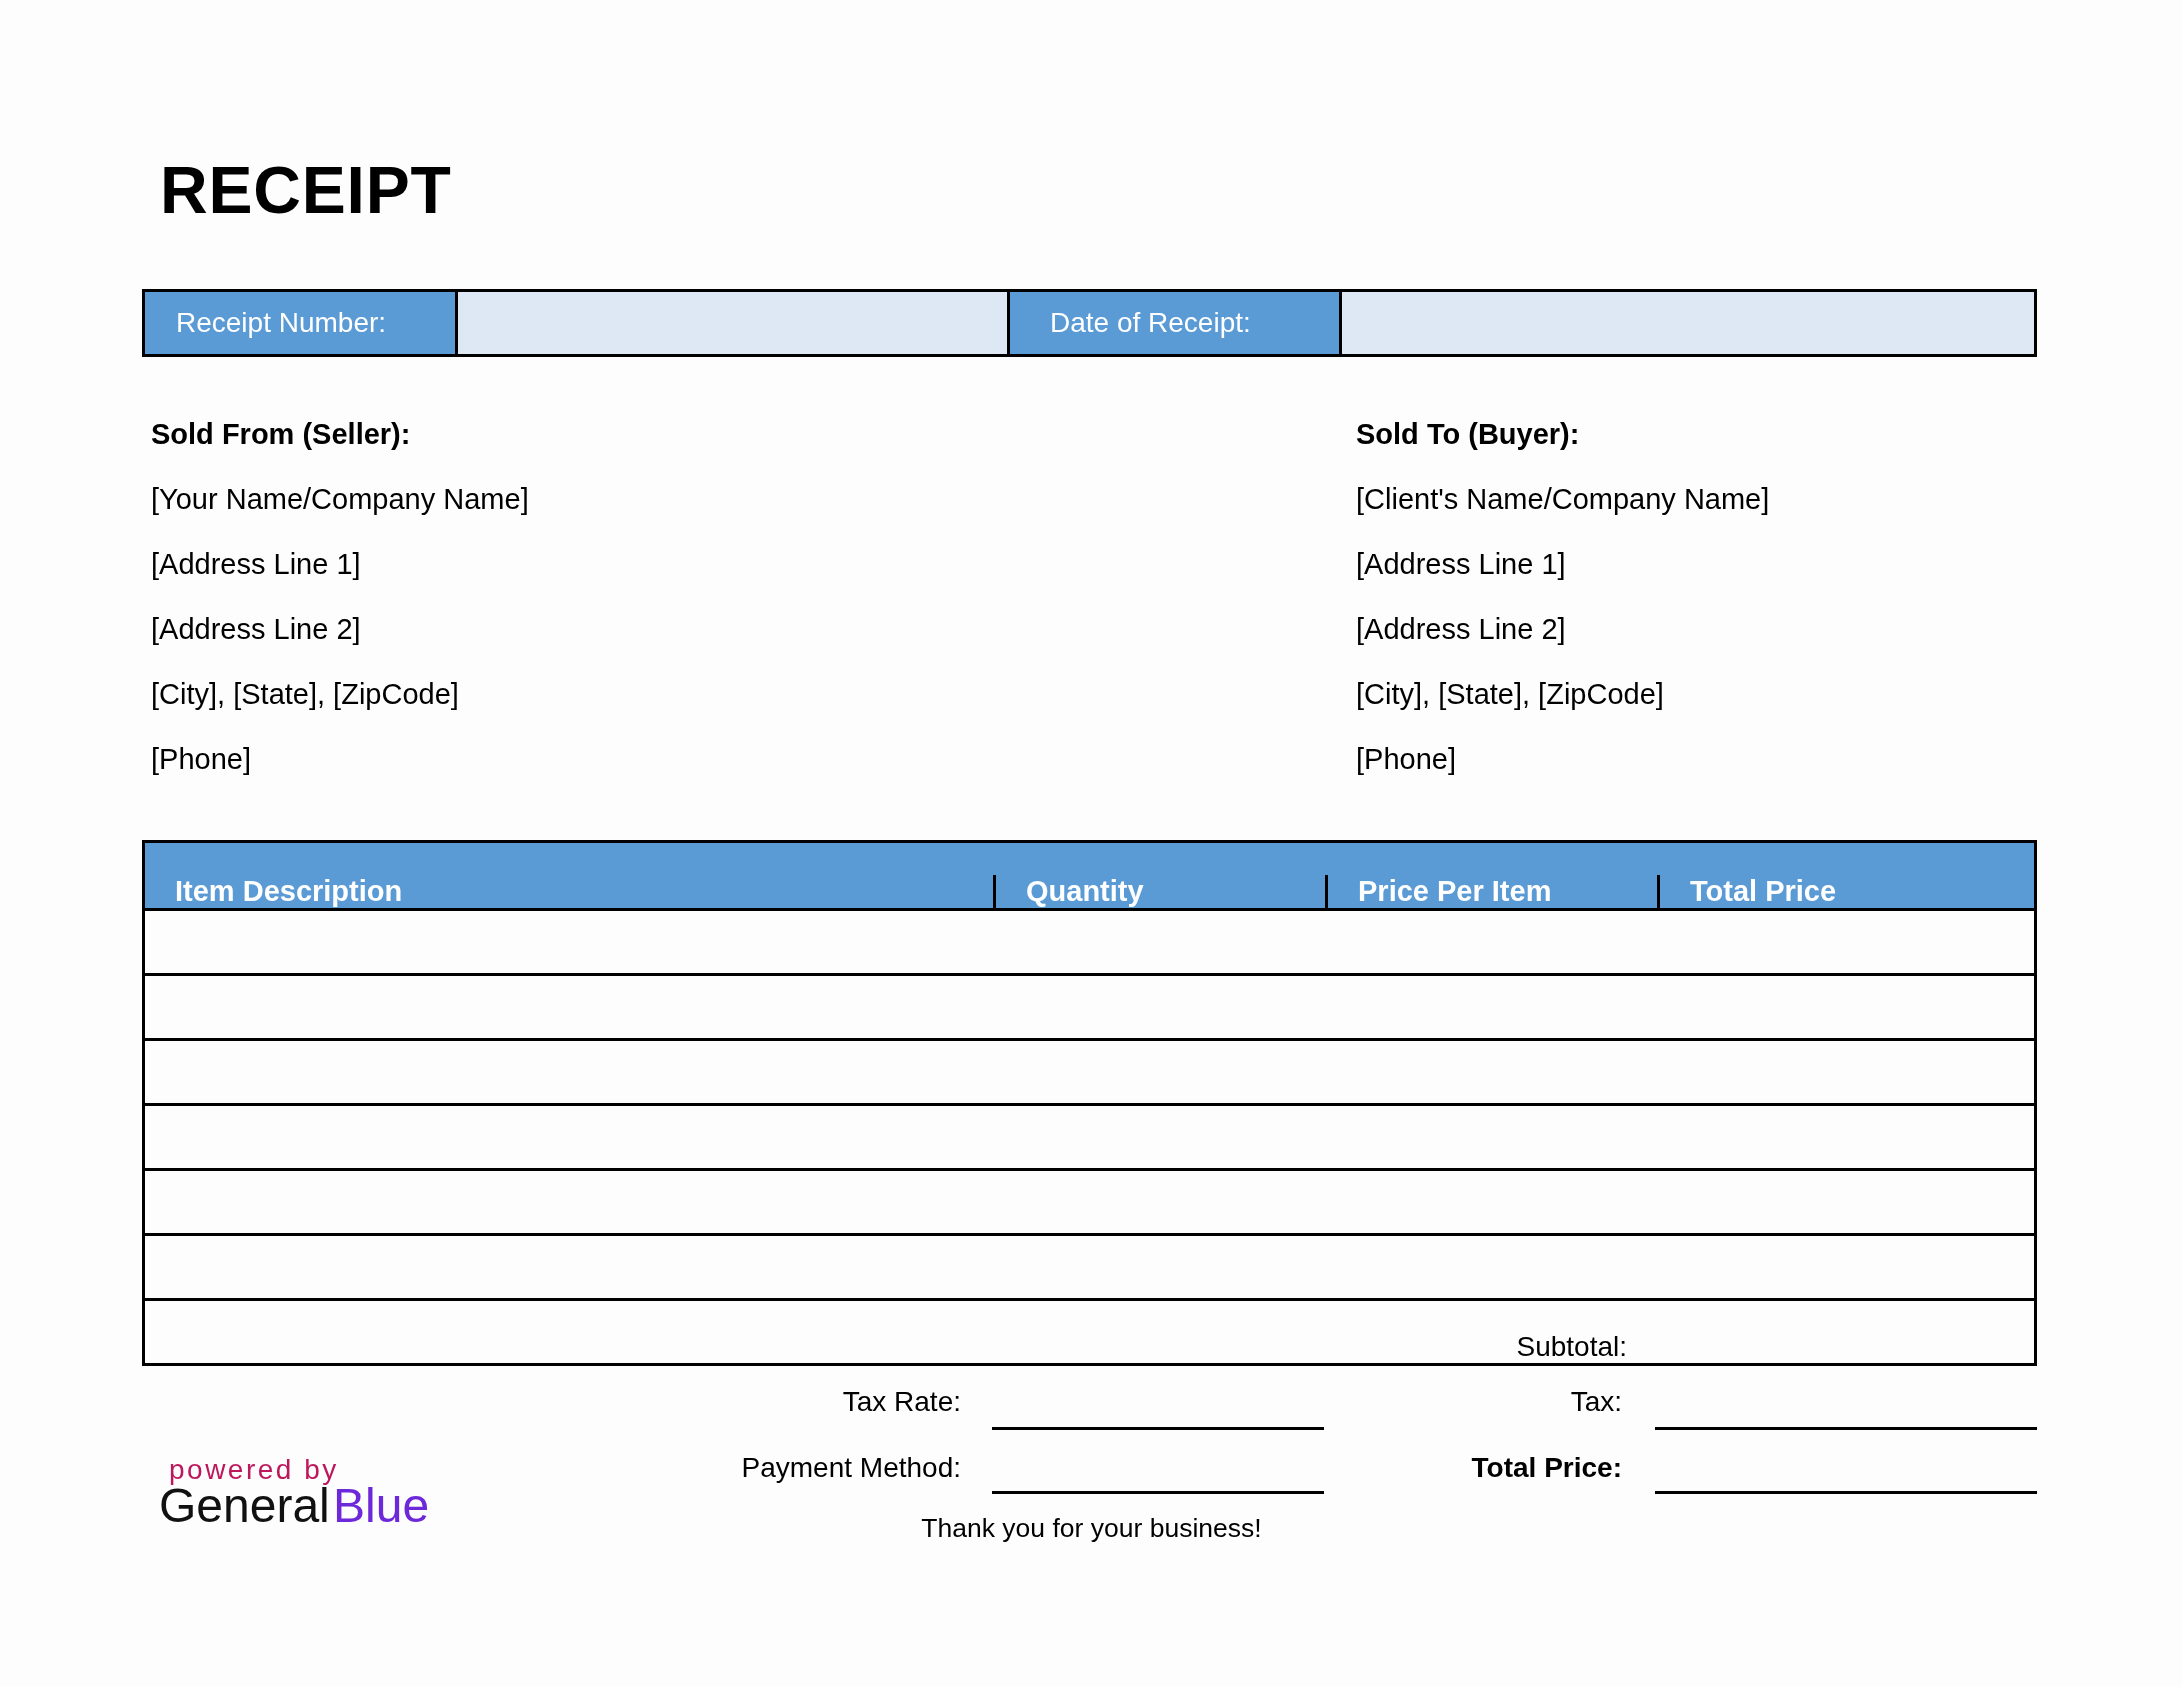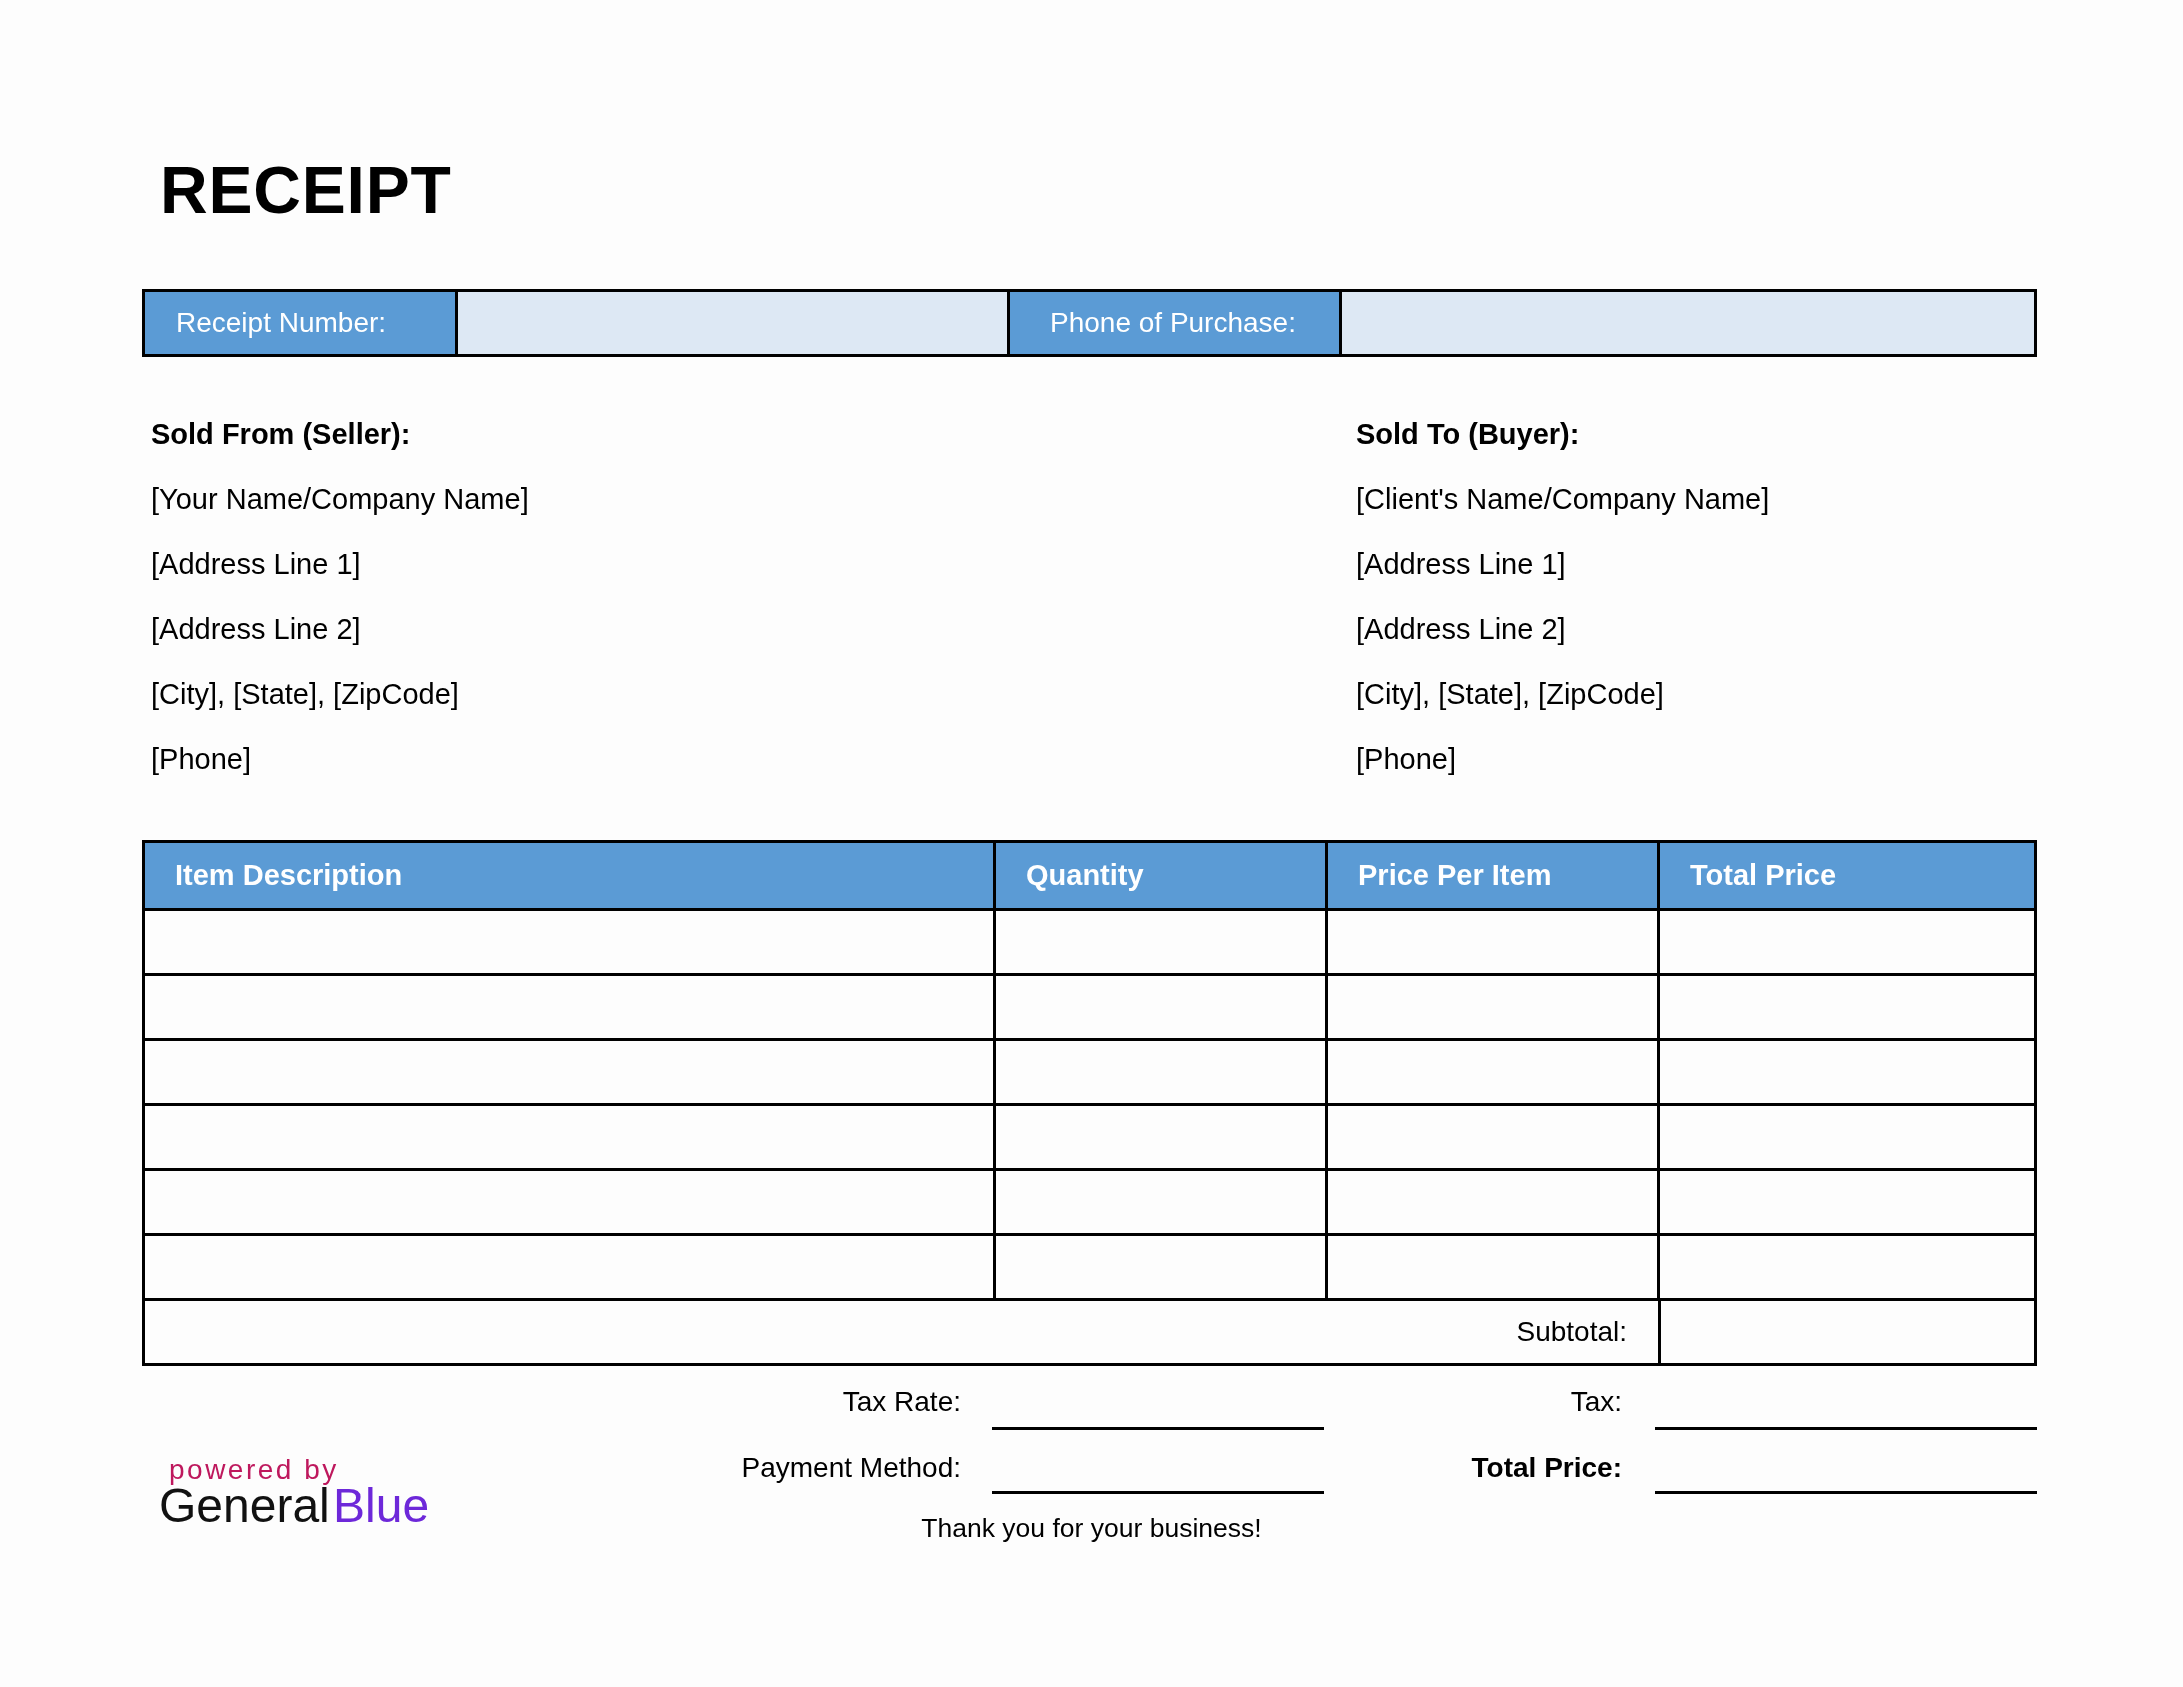--- a/index.html
+++ b/index.html
@@ -9,41 +9,41 @@
   }
   .abs { position: absolute; }
   .title { left: 160px; top: 157px; font-size: 66px; font-weight: bold; letter-spacing: 0.8px; line-height: 1; }
   .hdrbar { left: 142px; top: 289px; width: 1895px; height: 68px; box-sizing: border-box; border: 3.3px solid #000; display: flex; }
   .hdrbar .lbl { background: #5b9bd5; color: #fff; font-size: 28px; display: flex; align-items: center; box-sizing: border-box; }
   .hdrbar .fld { background: #dde8f4; box-sizing: border-box; }
   .hdrbar .sep { border-left: 3.3px solid #000; }
   .party { font-size: 29px; line-height: 65px; }
   .party .h { font-weight: bold; }
   .tbl { left: 142px; top: 840px; width: 1895px; box-sizing: border-box; border: 3.3px solid #000; }
-  .row { display: flex; height: 65px; box-sizing: border-box; border-top: 3.3px solid #000; }
+  .row { display: flex; height: 65px; box-sizing: border-box; border-top: 3.3px solid #000; align-items: flex-end; }
   .row.head { border-top: none; height: 65px; background: #5b9bd5; color: #fff; font-weight: bold; font-size: 29px; }
   .cell { box-sizing: border-box; border-left: 3.3px solid #000; display: flex; align-items: center; }
   .cell:first-child { border-left: none; }
   .c1 { width: 848px; padding-left: 30px; }
   .c2 { width: 332px; padding-left: 30px; }
   .c3 { width: 332px; padding-left: 30px; }
   .c4 { flex: 1; padding-left: 30px; }
   .sub { width: 1513px; justify-content: flex-end; padding-right: 31px; font-size: 28px; }
   .sumlbl { font-size: 28px; text-align: right; width: 496px; }
   .line { height: 3.3px; background: #000; }
 </style>
 </head>
 <body>
 
 <div class="abs title">RECEIPT</div>
 
 <div class="abs hdrbar">
   <div class="lbl" style="width:310px;padding-left:31px;">Receipt Number:</div>
   <div class="fld sep" style="width:552px;"></div>
-  <div class="lbl sep" style="width:332px;padding-left:40px;">Phone of Purchase:</div>
+  <div class="lbl sep" style="width:332px;padding-left:40px;">Date of Receipt:</div>
   <div class="fld sep" style="flex:1;"></div>
 </div>
 
 <div class="abs party" style="left:151px;top:402px;">
   <div class="h">Sold From (Seller):</div>
   <div>[Your Name/Company Name]</div>
   <div>[Address Line 1]</div>
   <div>[Address Line 2]</div>
   <div>[City], [State], [ZipCode]</div>
   <div>[Phone]</div>

